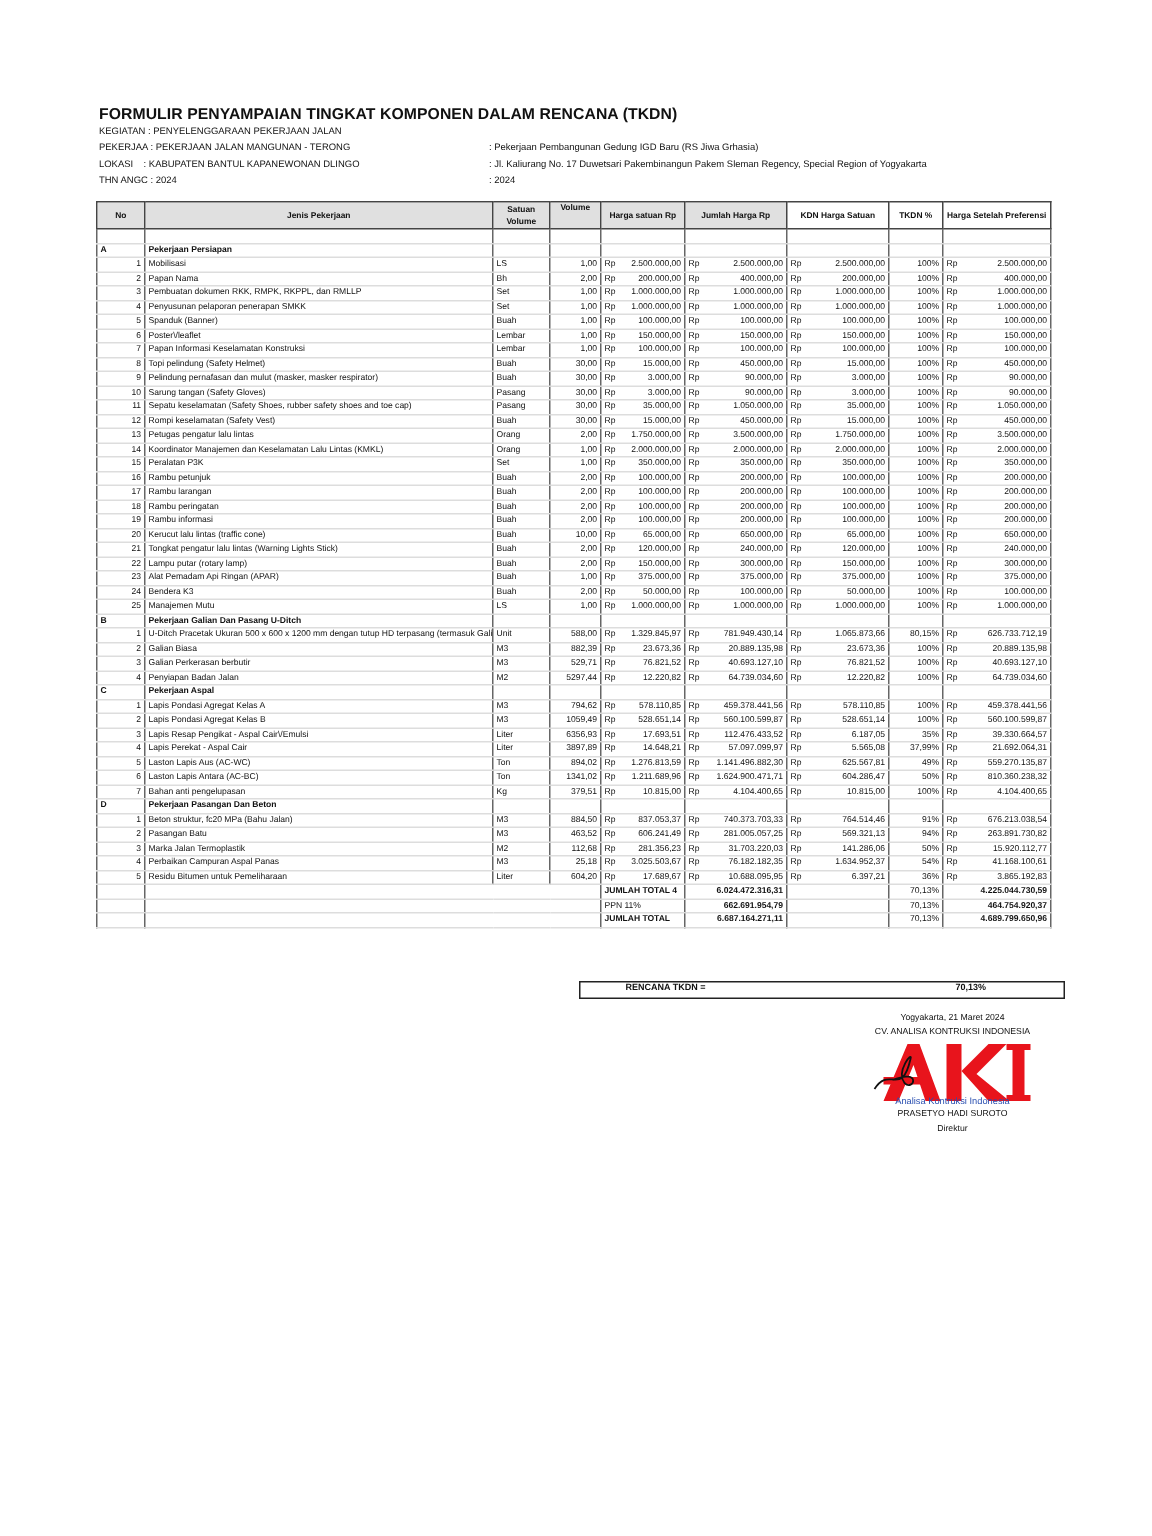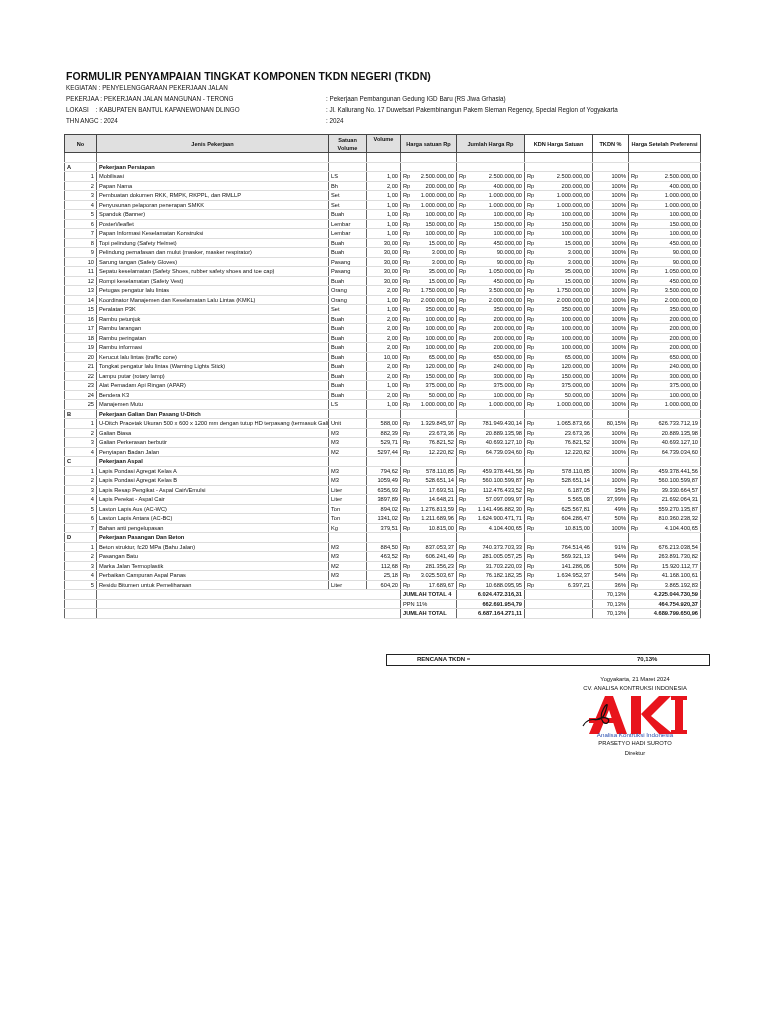--- a/index.html
+++ b/index.html
@@ -21,21 +21,21 @@
   .totrow td.lbl{font-weight:bold;}
   .ppn td.lbl{font-weight:normal;}
   .box{position:absolute;left:386px;top:654px;width:322px;height:10px;border:1px solid #222;font-size:6px;font-weight:bold;}
   .box span{position:absolute;top:1px;}
   .sign{position:absolute;left:560px;width:150px;text-align:center;font-size:5.8px;}
   .logo{position:absolute;left:572px;top:666px;width:120px;height:50px;}
 </style>
 </head>
 <body>
 
-<div class="title">FORMULIR PENYAMPAIAN TINGKAT KOMPONEN TKDN NEGERI (TKDN)</div>
+<div class="title">FORMULIR PENYAMPAIAN TINGKAT KOMPONEN DALAM RENCANA (TKDN)</div>
 <div class="meta" style="top:84px">KEGIATAN : PENYELENGGARAAN PEKERJAAN JALAN</div>
 <div class="meta" style="top:95px">PEKERJAA : PEKERJAAN JALAN MANGUNAN - TERONG</div>
 <div class="meta" style="top:106px;white-space:pre">LOKASI    : KABUPATEN BANTUL KAPANEWONAN DLINGO</div>
 <div class="meta" style="top:117px">THN ANGC : 2024</div>
 <div class="meta2" style="top:95px">: Pekerjaan Pembangunan Gedung IGD Baru (RS Jiwa Grhasia)</div>
 <div class="meta2" style="top:106px">: Jl. Kaliurang No. 17 Duwetsari Pakembinangun Pakem Sleman Regency, Special Region of Yogyakarta</div>
 <div class="meta2" style="top:117px">: 2024</div>
 
 <table class="main">
   <colgroup>

